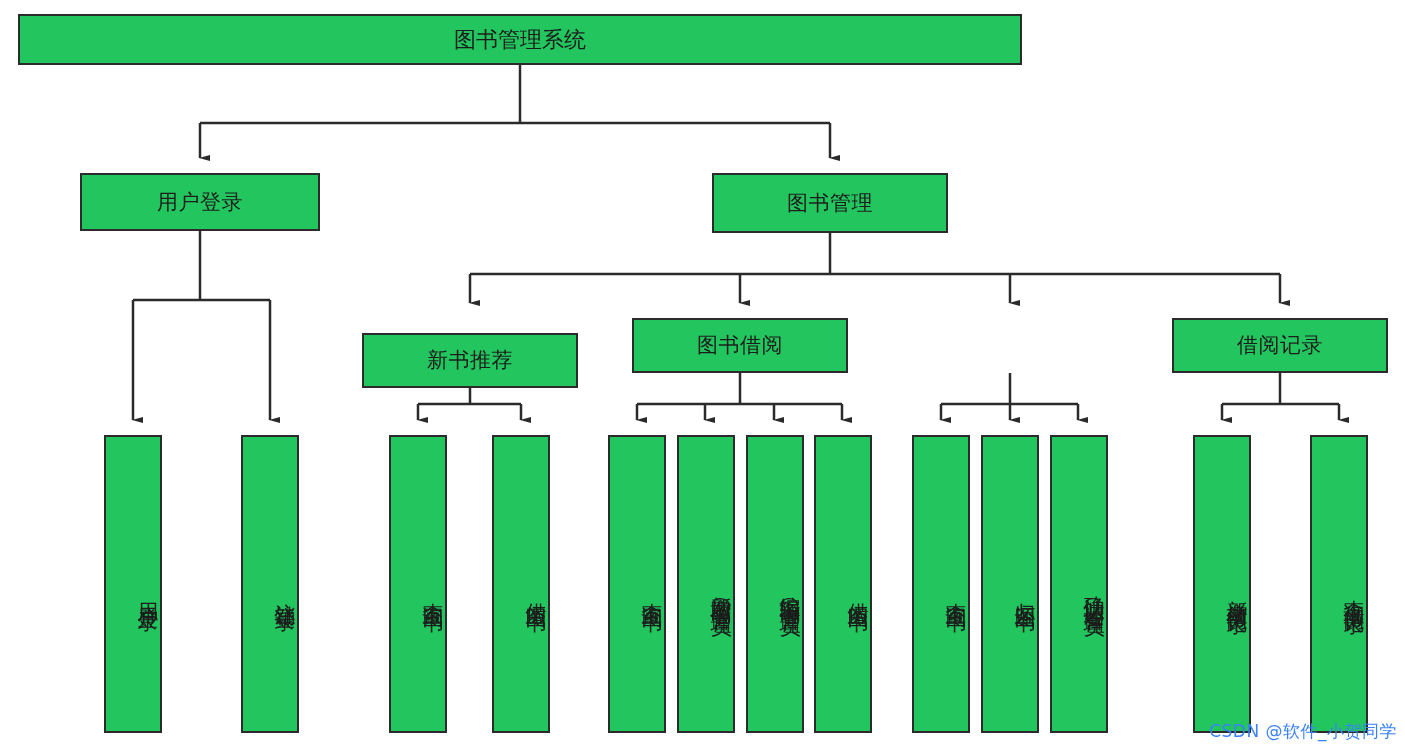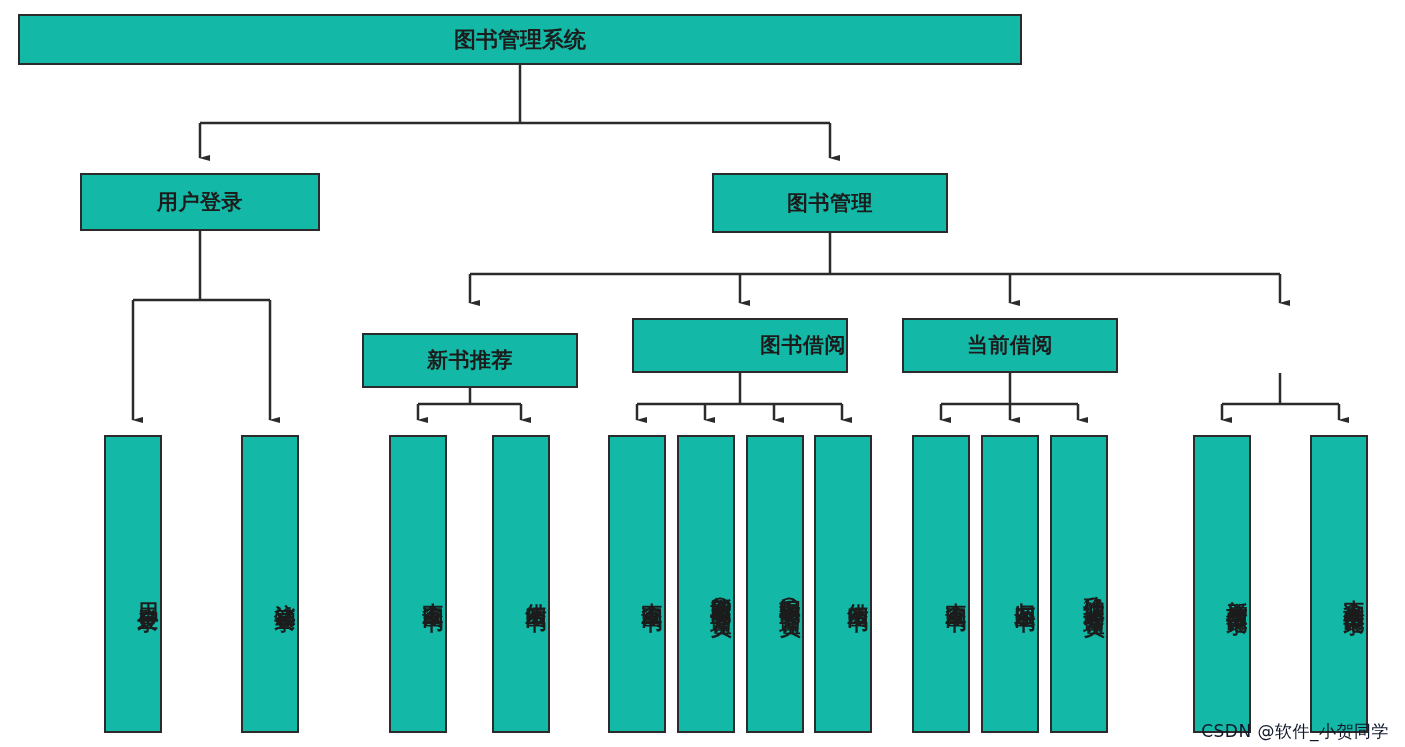--- a/index.html
+++ b/index.html
@@ -23,27 +23,26 @@
     left: 0;
     top: 0;
     width: 1405px;
     height: 747px;
     pointer-events: none;
   }
   .node {
     position: absolute;
     box-sizing: border-box;
     border: 2.5px solid #2b2b2b;
-    background: #14b8a6;
+    background: #22c55e;
     display: flex;
     align-items: center;
     justify-content: center;
     color: #1c1c1c;
     line-height: 1.18;
-    font-weight: bold;
   }
   .node.h {
     font-size: 21px;
     letter-spacing: 0.5px;
   }
   .node.root {
     font-size: 22px;
   }
   .node.v {
     writing-mode: vertical-rl;
@@ -54,24 +53,24 @@
     align-items: flex-start;
     justify-content: center;
   }
   .node.v .vlabel {
     writing-mode: vertical-rl;
     text-orientation: upright;
     white-space: normal;
   }
   .watermark {
     position: absolute;
-    right: 16px;
+    right: 8px;
     bottom: 4px;
     font-size: 17px;
-    color: #0f172a;
+    color: #3b82f6;
     letter-spacing: 0.5px;
     white-space: nowrap;
   }
 </style>
 </head>
 <body>
 
 <div id="canvas">
 
   <svg class="wires" viewBox="0 0 1405 747" xmlns="http://www.w3.org/2000/svg">
@@ -134,28 +133,28 @@
   </div>
 
   <div class="node h" style="left:712px; top:173px; width:236px; height:60px;">
     <span>图书管理</span>
   </div>
 
   <div class="node h" style="left:362px; top:318px; width:216px; height:55px;margin-top:15px;">
     <span>新书推荐</span>
   </div>
 
-  <div class="node h" style="left:632px; top:318px; width:216px; height:55px;justify-content:flex-end;">
+  <div class="node h" style="left:632px; top:318px; width:216px; height:55px;">
     <span>图书借阅</span>
   </div>
 
-  <div class="node h" style="left:902px; top:318px; width:216px; height:55px;">
-    <span>当前借阅</span>
-  </div>
-
+
+  <div class="node h" style="left:1172px; top:318px; width:216px; height:55px;">
+    <span>借阅记录</span>
+  </div>
 
   <div class="node v" style="left:104px; top:435px; width:58px; height:298px;">
     <span class="vlabel">用户登录</span>
   </div>
 
   <div class="node v" style="left:241px; top:435px; width:58px; height:298px;">
     <span class="vlabel">注销登录</span>
   </div>
 
   <div class="node v" style="left:389px; top:435px; width:58px; height:298px;">

